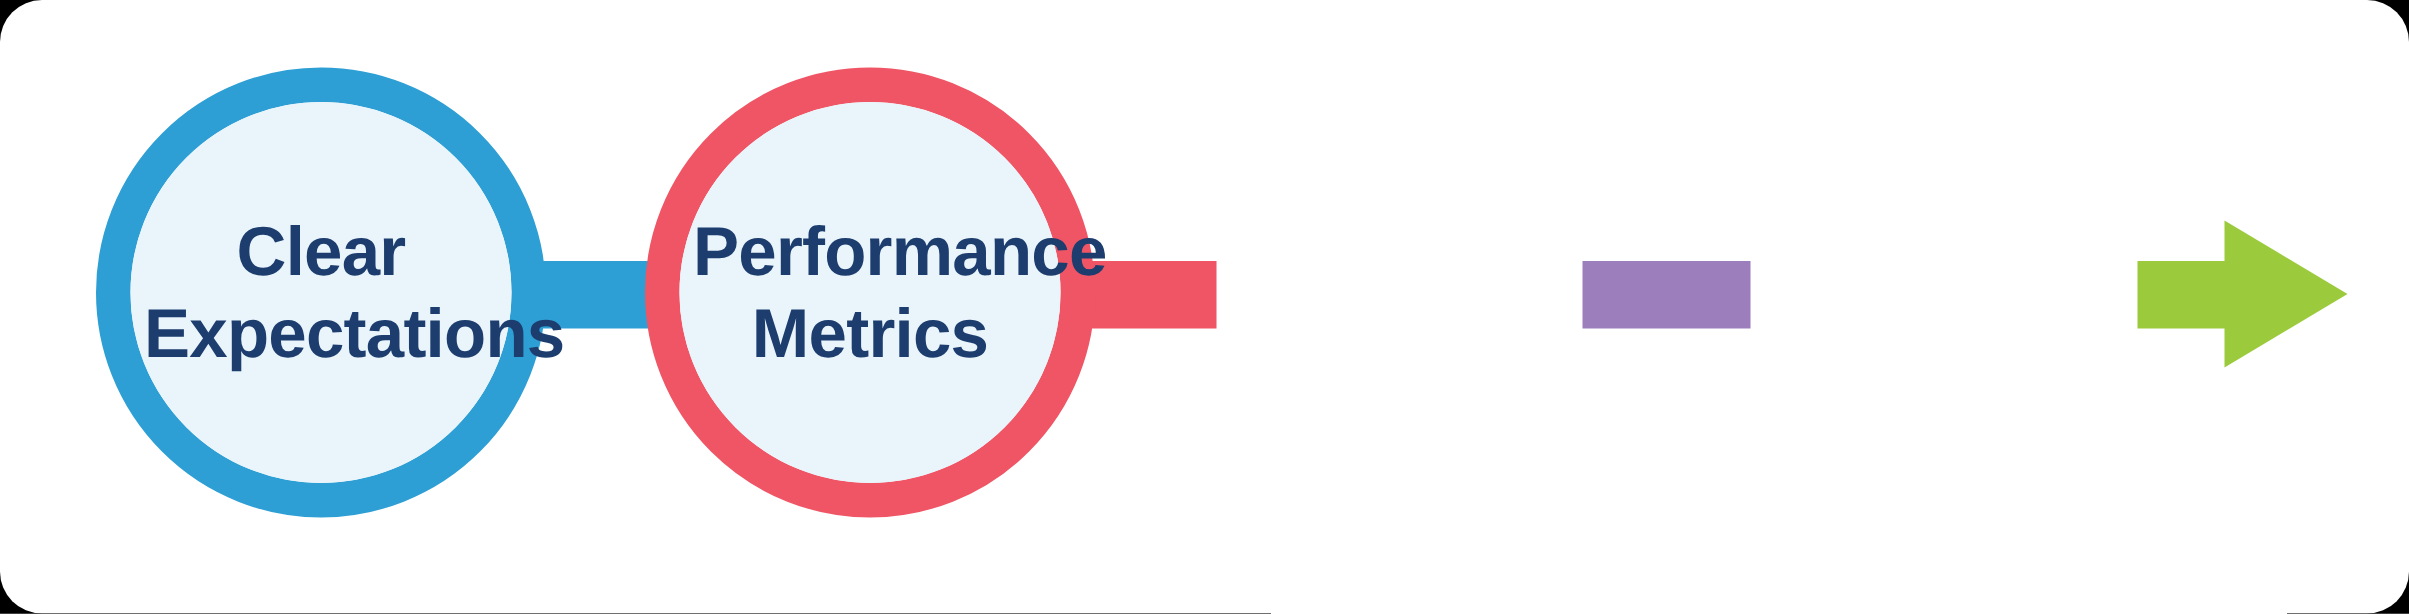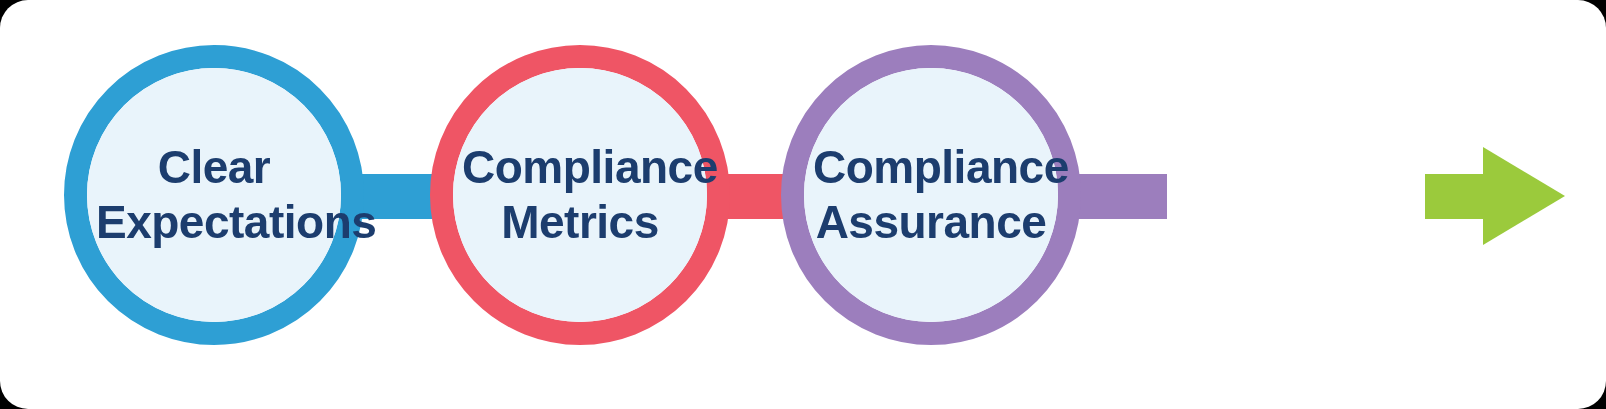--- a/index.html
+++ b/index.html
@@ -86,29 +86,24 @@
 <div class="card" style="--c: #FFFFFF; background: rgb(255, 255, 255);">
 
   <div class="step s0" style="--c: #2E9FD4;">
     <div class="inner" style="--c: #E9F4FB;">
       <div class="label" style="--c: #1C3D6E;">Clear Expectations</div>
     </div>
   </div>
 
   <div class="step s1" style="--c: #EF5565;">
     <div class="inner" style="--c: #E9F4FB;">
-      <div class="label" style="--c: #1C3D6E;">Compliance Metrics</div>
+      <div class="label" style="--c: #1C3D6E;">Performance Metrics</div>
     </div>
   </div>
 
-  <div class="step s2" style="--c: #9C7EBD;">
-    <div class="inner" style="--c: #E9F4FB;">
-      <div class="label" style="--c: #1C3D6E;">Compliance Assurance</div>
-    </div>
-  </div>
 
 
   <div class="conn c0" style="--c: #2E9FD4;"></div>
   <div class="conn c1" style="--c: #EF5565;"></div>
   <div class="conn c2" style="--c: #9C7EBD;"></div>
 
   <div>
     <div class="arrow-shaft" style="--c: #9BCA3C;"></div>
     <div class="arrow-head" style="--c: #9BCA3C;"></div>
   </div>

